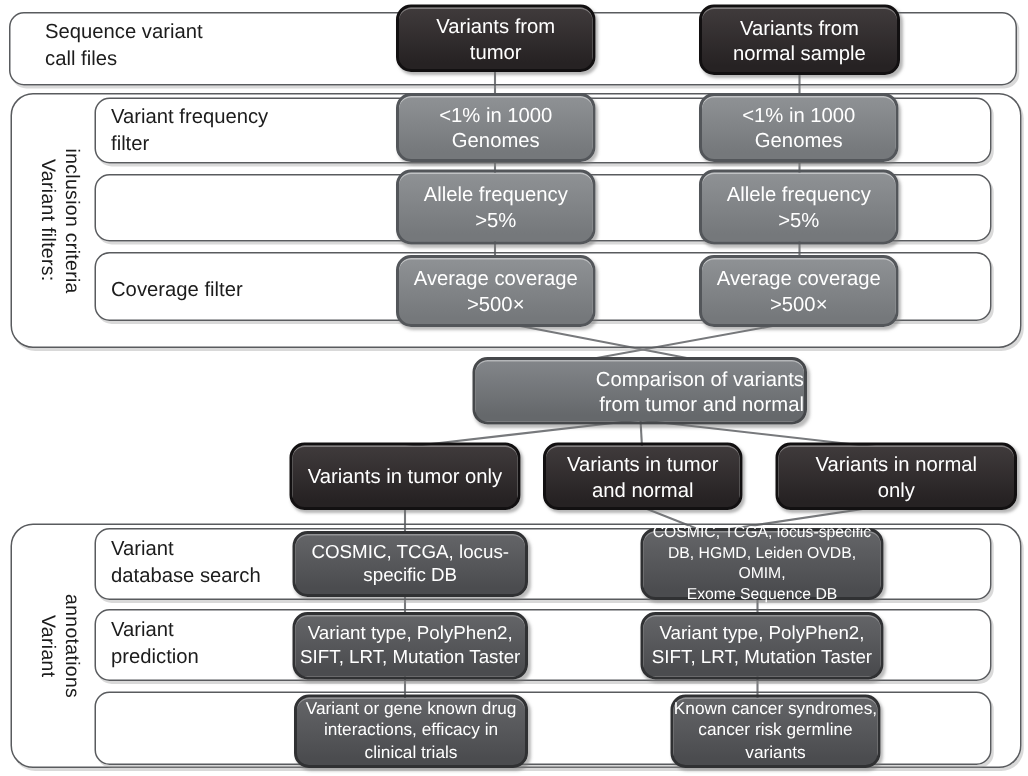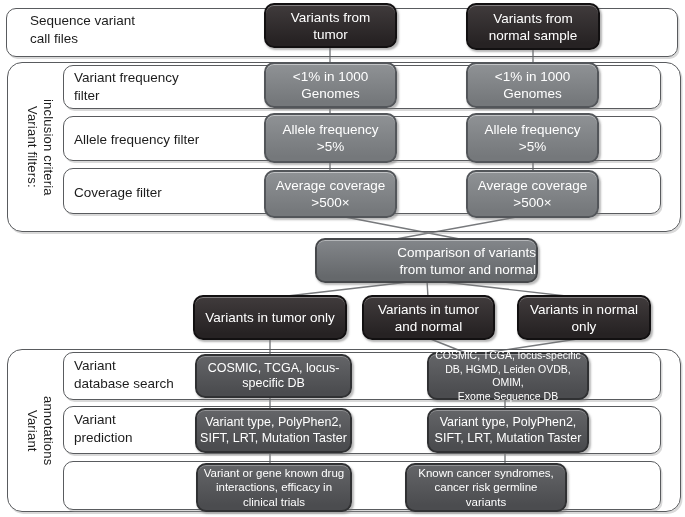--- a/index.html
+++ b/index.html
@@ -129,40 +129,39 @@
 
   <div class="frame" style="left:63px; top:65px; width:598px; height:44px;"></div>
   <div class="flabel" style="left:74px; top:69px;">Variant frequency
 filter</div>
   <div class="node mid" style="left:264px; top:62px; width:133px; height:46px;">&lt;1% in 1000
 Genomes</div>
   <div class="node mid" style="left:466px; top:62px; width:133px; height:46px;">&lt;1% in 1000
 Genomes</div>
 
   <div class="frame" style="left:63px; top:116px; width:598px; height:45px;"></div>
-  <div class="flabel" style="left:74px; top:131px;">Allele frequency filter</div>
   <div class="node mid" style="left:264px; top:113px; width:133px; height:50px;">Allele frequency
 &gt;5%</div>
   <div class="node mid" style="left:466px; top:113px; width:133px; height:50px;">Allele frequency
 &gt;5%</div>
 
   <div class="frame" style="left:63px; top:168px; width:598px; height:46px;"></div>
   <div class="flabel" style="left:74px; top:184px;">Coverage filter</div>
   <div class="node mid" style="left:264px; top:170px; width:133px; height:48px;">Average coverage
 &gt;500×</div>
   <div class="node mid" style="left:466px; top:170px; width:133px; height:48px;">Average coverage
 &gt;500×</div>
 
   <div class="node cmp" style="left:315px; top:238px; width:223px; height:45px;text-align:right;">Comparison of variants
 from tumor and  normal</div>
 
   <div class="node dark" style="left:193px; top:295px; width:154px; height:45px;">Variants in tumor only</div>
   <div class="node dark" style="left:362px; top:295px; width:133px; height:45px;">Variants in tumor
 and normal</div>
-  <div class="node dark" style="left:517px; top:295px; width:134px; height:45px;">Variants in normal
+  <div class="node dark" style="left:517px; top:295px; width:161px; height:45px;">Variants in normal
 only</div>
 
   <div class="frame outer" style="left:7px; top:349px; width:674px; height:163px;"></div>
   <div class="side-label" style="left:24px; top:358px; height:145px;">Variant
 annotations</div>
 
   <div class="frame" style="left:63px; top:352px; width:598px; height:48px;"></div>
   <div class="flabel" style="left:74px; top:357px;">Variant
 database search</div>
   <div class="node ann fs10" style="left:427px; top:352px; width:162px; height:48px;">COSMIC, TCGA, locus-specific
@@ -176,17 +175,17 @@
 prediction</div>
   <div class="node ann fs12" style="left:195px; top:408px; width:157px; height:45px;">Variant type, PolyPhen2,
 SIFT, LRT, Mutation Taster</div>
   <div class="node ann fs12" style="left:427px; top:408px; width:162px; height:45px;">Variant type, PolyPhen2,
 SIFT, LRT, Mutation Taster</div>
 
   <div class="frame" style="left:63px; top:461px; width:598px; height:49px;"></div>
   <div class="node ann fs11" style="left:196px; top:463px; width:156px; height:49px;">Variant or gene known drug
 interactions, efficacy in
 clinical trials</div>
-  <div class="node ann fs11" style="left:405px; top:463px; width:162px; height:49px;">Known cancer syndromes,
+  <div class="node ann fs11" style="left:447px; top:463px; width:140px; height:49px;">Known cancer syndromes,
 cancer risk germline
 variants</div>
 
 </div>
 
 </body></html>

